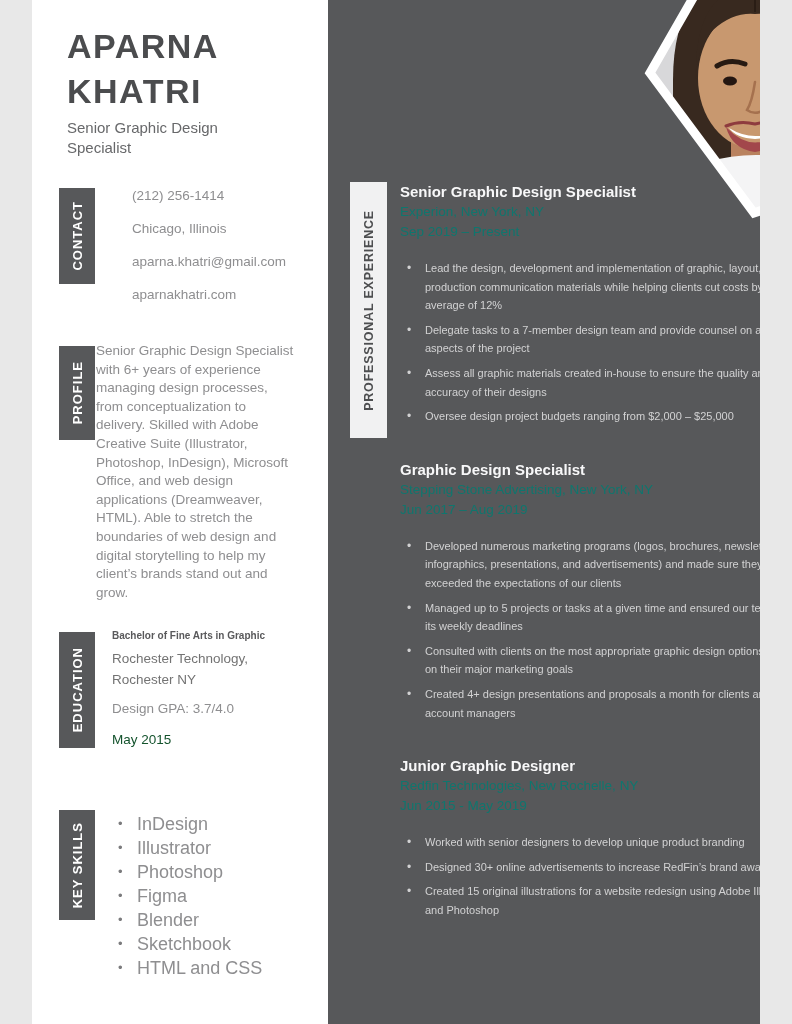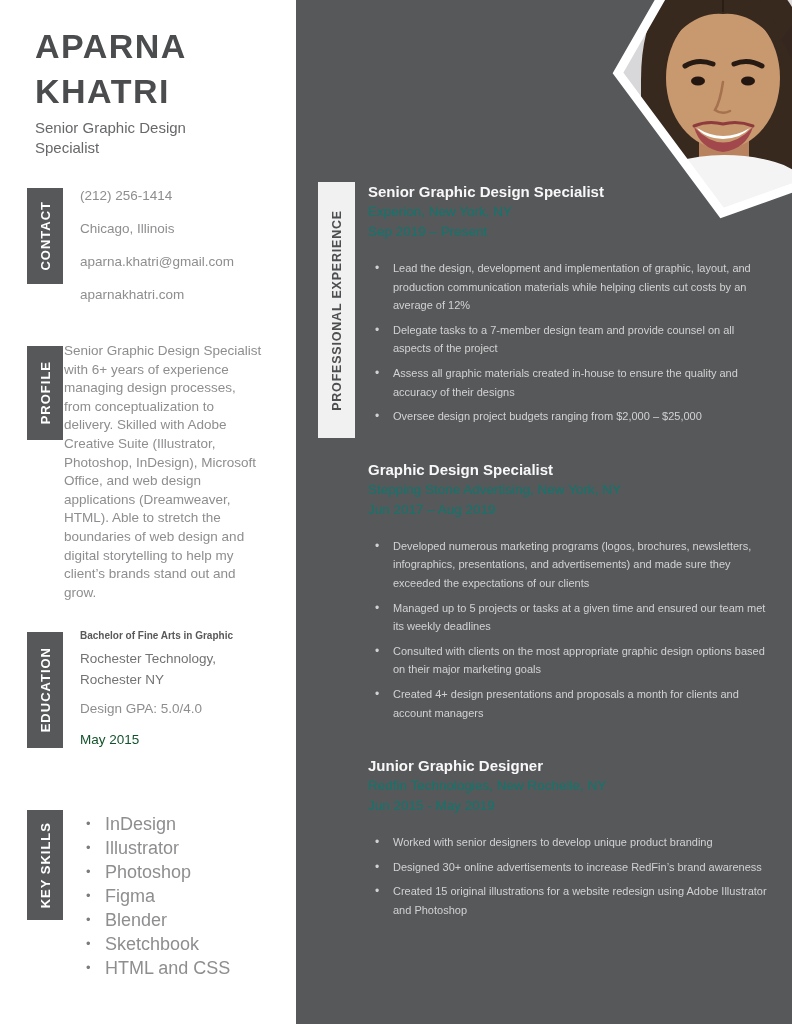--- a/index.html
+++ b/index.html
@@ -1,20 +1,20 @@
 <!DOCTYPE html>
 <html><head>
 <meta charset="utf-8">
 <style>
   * { margin: 0; padding: 0; box-sizing: border-box; }
   html, body { background: #e8e8e8; }
   body { font-family: "Liberation Sans", sans-serif; }
   .page {
     position: relative;
-    width: 792px;
+    width: 728px;
     height: 1024px;
     background: #ffffff;
     overflow: hidden;
     margin: 0 auto;
   }
   .right-panel {
     position: absolute;
     left: 296px; top: 0;
     width: 496px; height: 1024px;
     background: #57585a;
@@ -39,21 +39,21 @@
   }
   .vlabel span { writing-mode: vertical-rl; transform: rotate(180deg); white-space: nowrap; }
 
   .contact-label   { top: 188px; height: 96px; }
   .profile-label   { top: 346px; height: 94px; }
   .education-label { top: 632px; height: 116px; }
   .skills-label    { top: 810px; height: 110px; }
 
   .contact-list { position: absolute; left: 80px; top: 186px; }
   .contact-item {
-    font-size: 13.5px; line-height: 19px; margin-bottom: 14px; color: #8e8e90;
+    font-size: 13.5px; line-height: 19px; margin-bottom: 14px; color: #8e8e90; margin-left: 20px;
   }
 
   .profile-text {
     position: absolute; left: 64px; top: 342px;
     width: 199px; font-size: 13.5px; line-height: 18.6px; color: #8e8e90;
   }
 
   .education-block { position: absolute; left: 80px; top: 626px; width: 200px; }
   .edu-degree {
     width: 172px; font-size: 10px; font-weight: 700;
@@ -127,21 +127,21 @@
     <span>PROFILE</span>
   </div>
   <div class="profile-text">Senior Graphic Design Specialist with 6+ years of experience managing design processes, from conceptualization to delivery. Skilled with Adobe Creative Suite (Illustrator, Photoshop, InDesign), Microsoft Office, and web design applications (Dreamweaver, HTML). Able to stretch the boundaries of web design and digital storytelling to help my client’s brands stand out and grow.</div>
 
   <div class="vlabel education-label">
     <span>EDUCATION</span>
   </div>
   <div class="education-block">
     <div class="edu-degree">Bachelor of Fine Arts in Graphic</div>
     <div class="edu-school">Rochester Technology, Rochester NY</div>
-    <div class="edu-gpa">Design GPA: 5.0/4.0</div>
+    <div class="edu-gpa">Design GPA: 3.7/4.0</div>
     <div class="edu-date">May 2015</div>
   </div>
 
   <div class="vlabel skills-label">
     <span>KEY SKILLS</span>
   </div>
   <ul class="skills-list">
     <li>InDesign</li>
     <li>Illustrator</li>
     <li>Photoshop</li>

